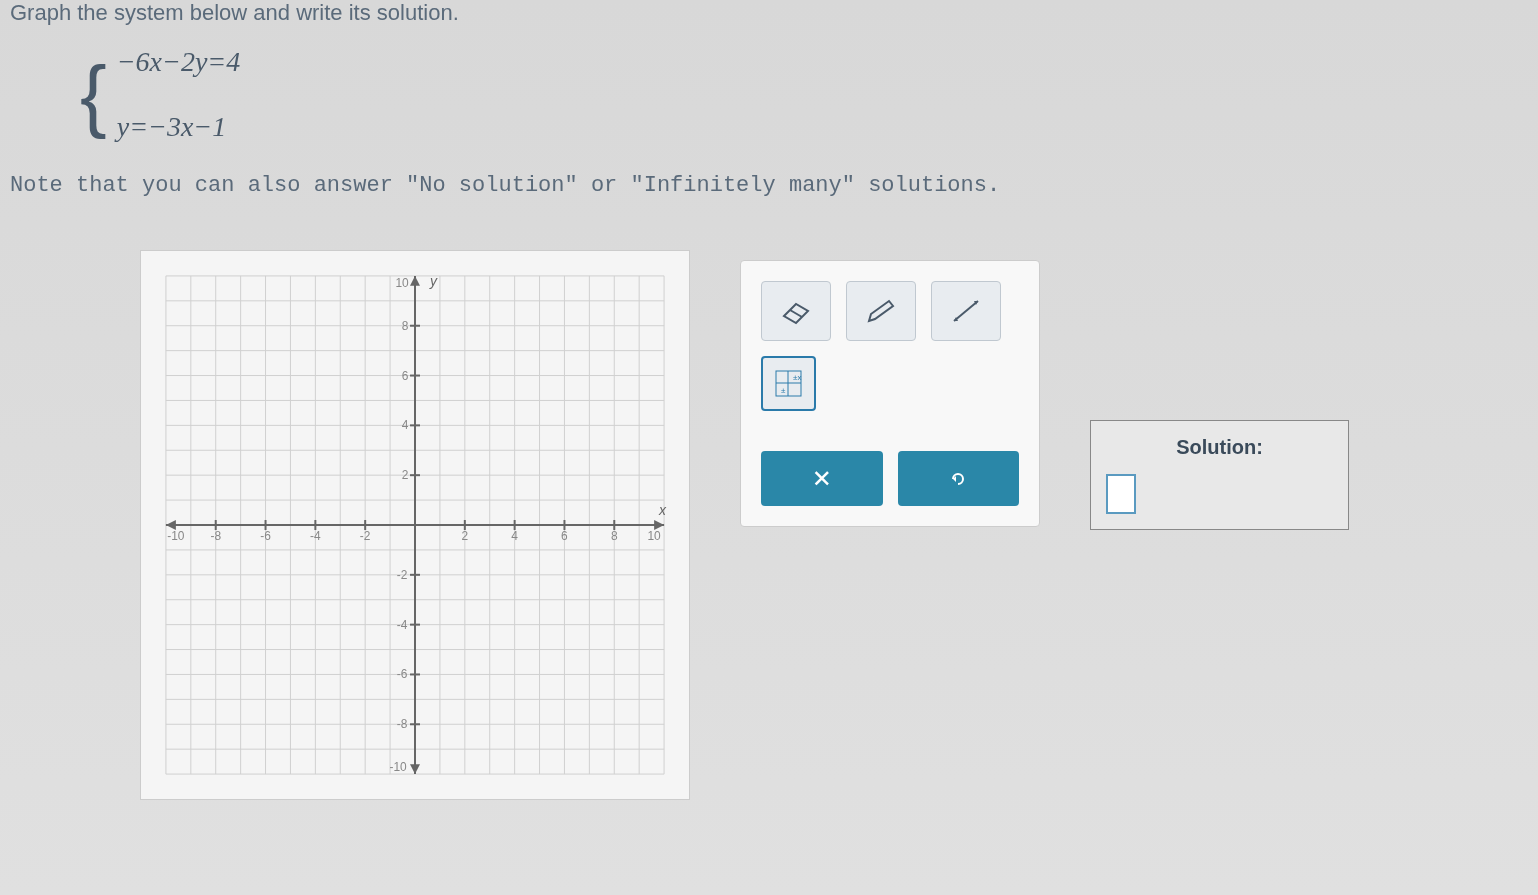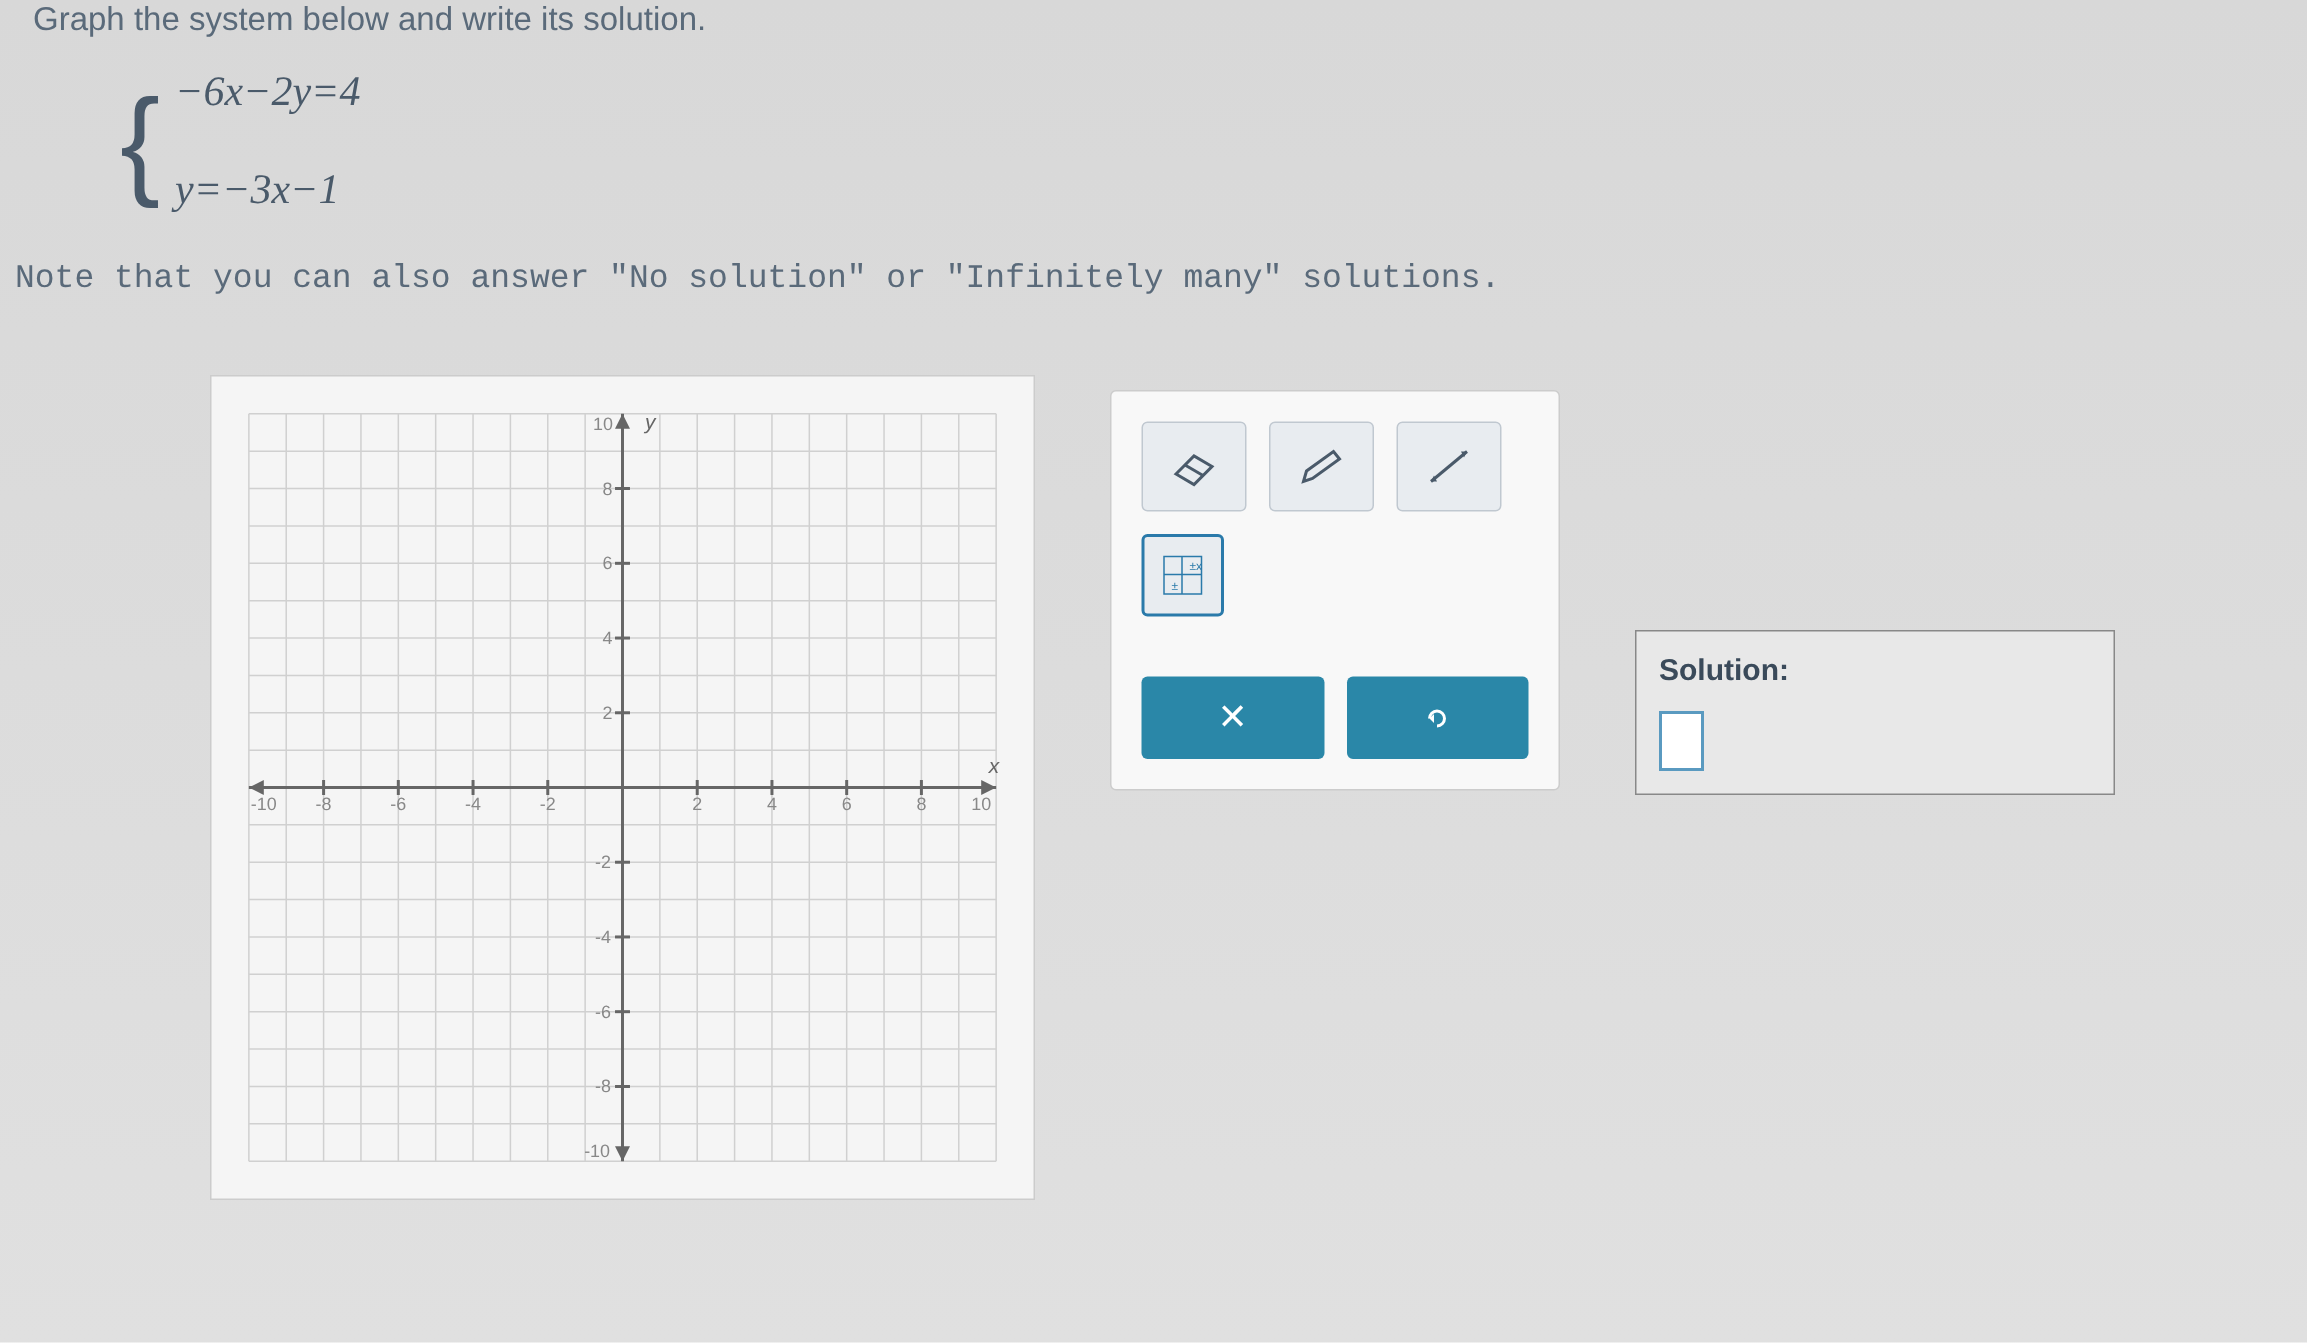--- a/index.html
+++ b/index.html
@@ -13,21 +13,20 @@
       width: 1538px;
       height: 895px;
       padding: 0 10px;
       color: #4a5a6a;
       overflow: hidden;
     }
     .instruction {
       font-size: 22px;
       color: #5a6a7a;
       margin-bottom: 20px;
-      margin-left: 12px;
     }
     .equation-system {
       display: flex;
       align-items: center;
       margin-left: 70px;
       margin-bottom: 30px;
     }
     .brace {
       font-size: 80px;
       color: #4a5a6a;
@@ -110,25 +109,26 @@
       border: none;
       border-radius: 4px;
       color: white;
       font-size: 24px;
       display: flex;
       align-items: center;
       justify-content: center;
       cursor: pointer;
     }
     .solution-panel {
-      width: 320px;
+      width: 259px;
       border: 1px solid #888;
       padding: 15px;
       margin-top: 170px;
       background: #e8e8e8;
+      text-align: center;
     }
     .solution-label {
       font-size: 20px;
       font-weight: bold;
       color: #3a4a5a;
       margin-bottom: 15px;
     }
     .solution-input {
       width: 30px;
       height: 40px;

